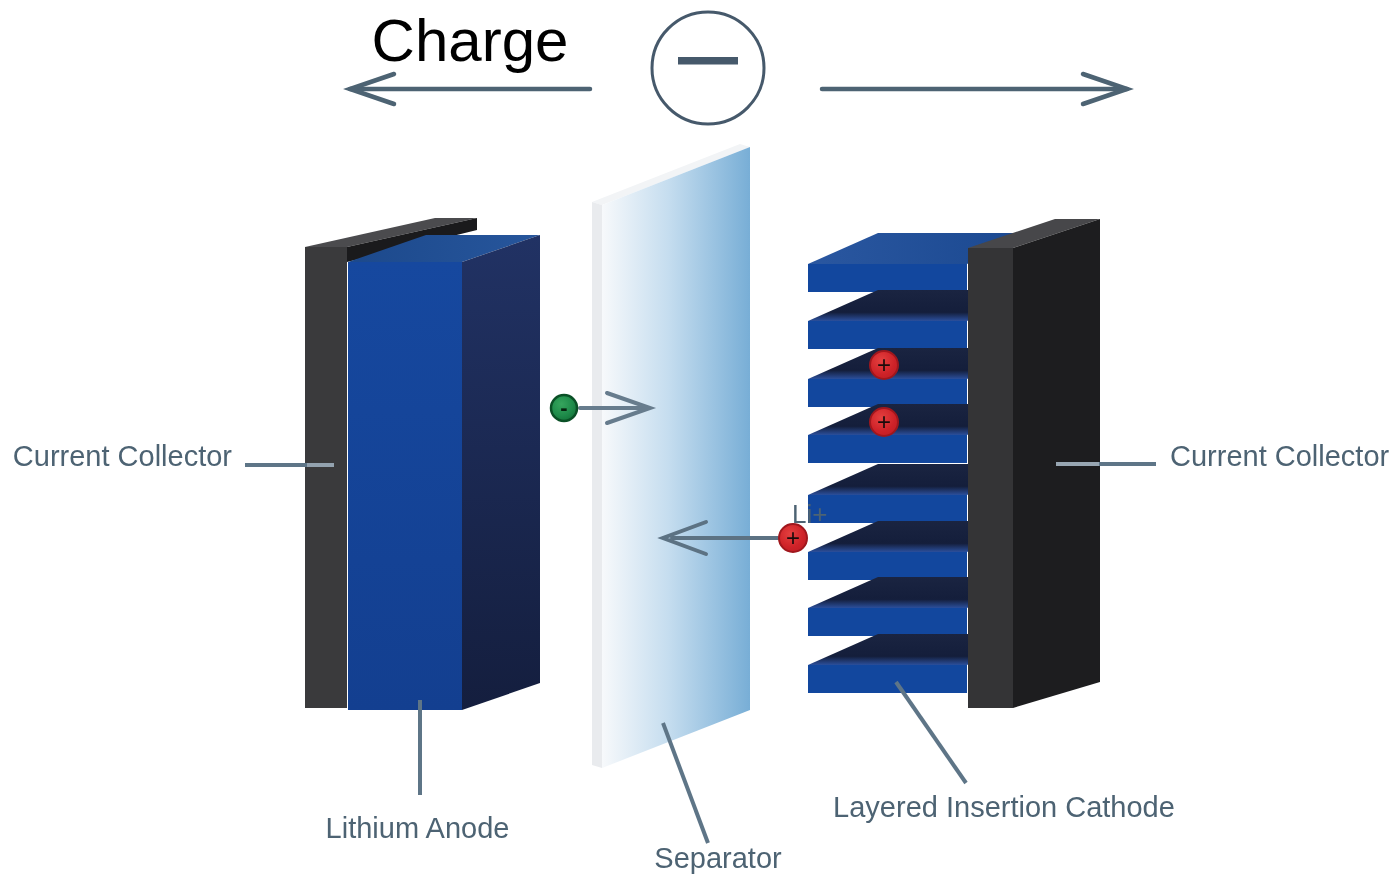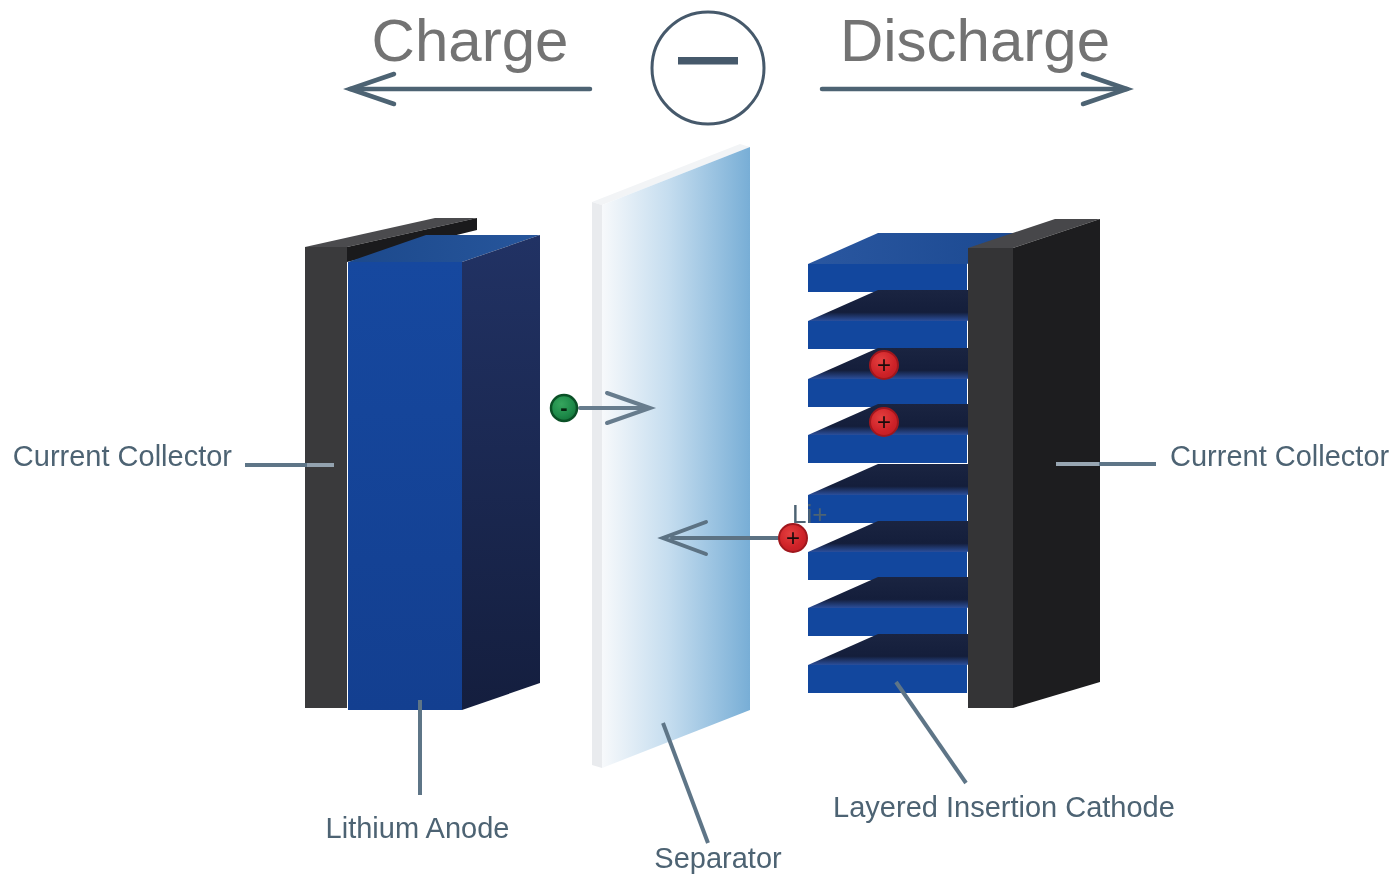--- a/index.html
+++ b/index.html
@@ -13,21 +13,21 @@
   .stage svg{position:absolute;left:0;top:0;}
   .lbl{
     position:absolute;
     color:#4d6373;
     font-size:29px;
     line-height:1.1;
     white-space:nowrap;
   }
   .title{
     font-size:60px;
-    color:#737373;
+    color:#000000;
     text-align:center;
   }
   .centered{text-align:center;}
   .right{text-align:right;}
   .li-label{font-size:26px;}
 </style>
 </head>
 <body>
 
 <div class="stage">
@@ -160,21 +160,20 @@
       <line x1="307" y1="465" x2="334" y2="465" stroke="#93a2af"></line>
       <line x1="1056" y1="464" x2="1099" y2="464" stroke="#98a6b2"></line>
       <line x1="1099" y1="464" x2="1156" y2="464" stroke="#5e7587"></line>
       <line x1="420" y1="700" x2="420" y2="795" stroke="#5e7587"></line>
       <line x1="663" y1="723" x2="708" y2="843" stroke="#5e7587"></line>
       <line x1="896" y1="682" x2="966" y2="783" stroke="#5e7587"></line>
     </g>
   </svg>
 
   <div class="lbl title" style="left:348px;top:8px;width:244px;">Charge</div>
-  <div class="lbl title" style="left:815px;top:8px;width:320px;">Discharge</div>
 
   <div class="lbl right" style="left:-4px;top:441px;width:236px;">Current Collector</div>
   <div class="lbl" style="left:1170px;top:441px;width:240px;">Current Collector</div>
 
   <div class="lbl centered" style="left:638px;top:843px;width:160px;">Separator</div>
   <div class="lbl centered" style="left:310px;top:813px;width:215px;">Lithium Anode</div>
   <div class="lbl centered" style="left:818px;top:756px;width:372px;margin-top:36px;">Layered Insertion Cathode</div>
 
   <div class="lbl li-label" style="left:750px;top:500px;margin-left:42px;">Li+</div>
 </div>

